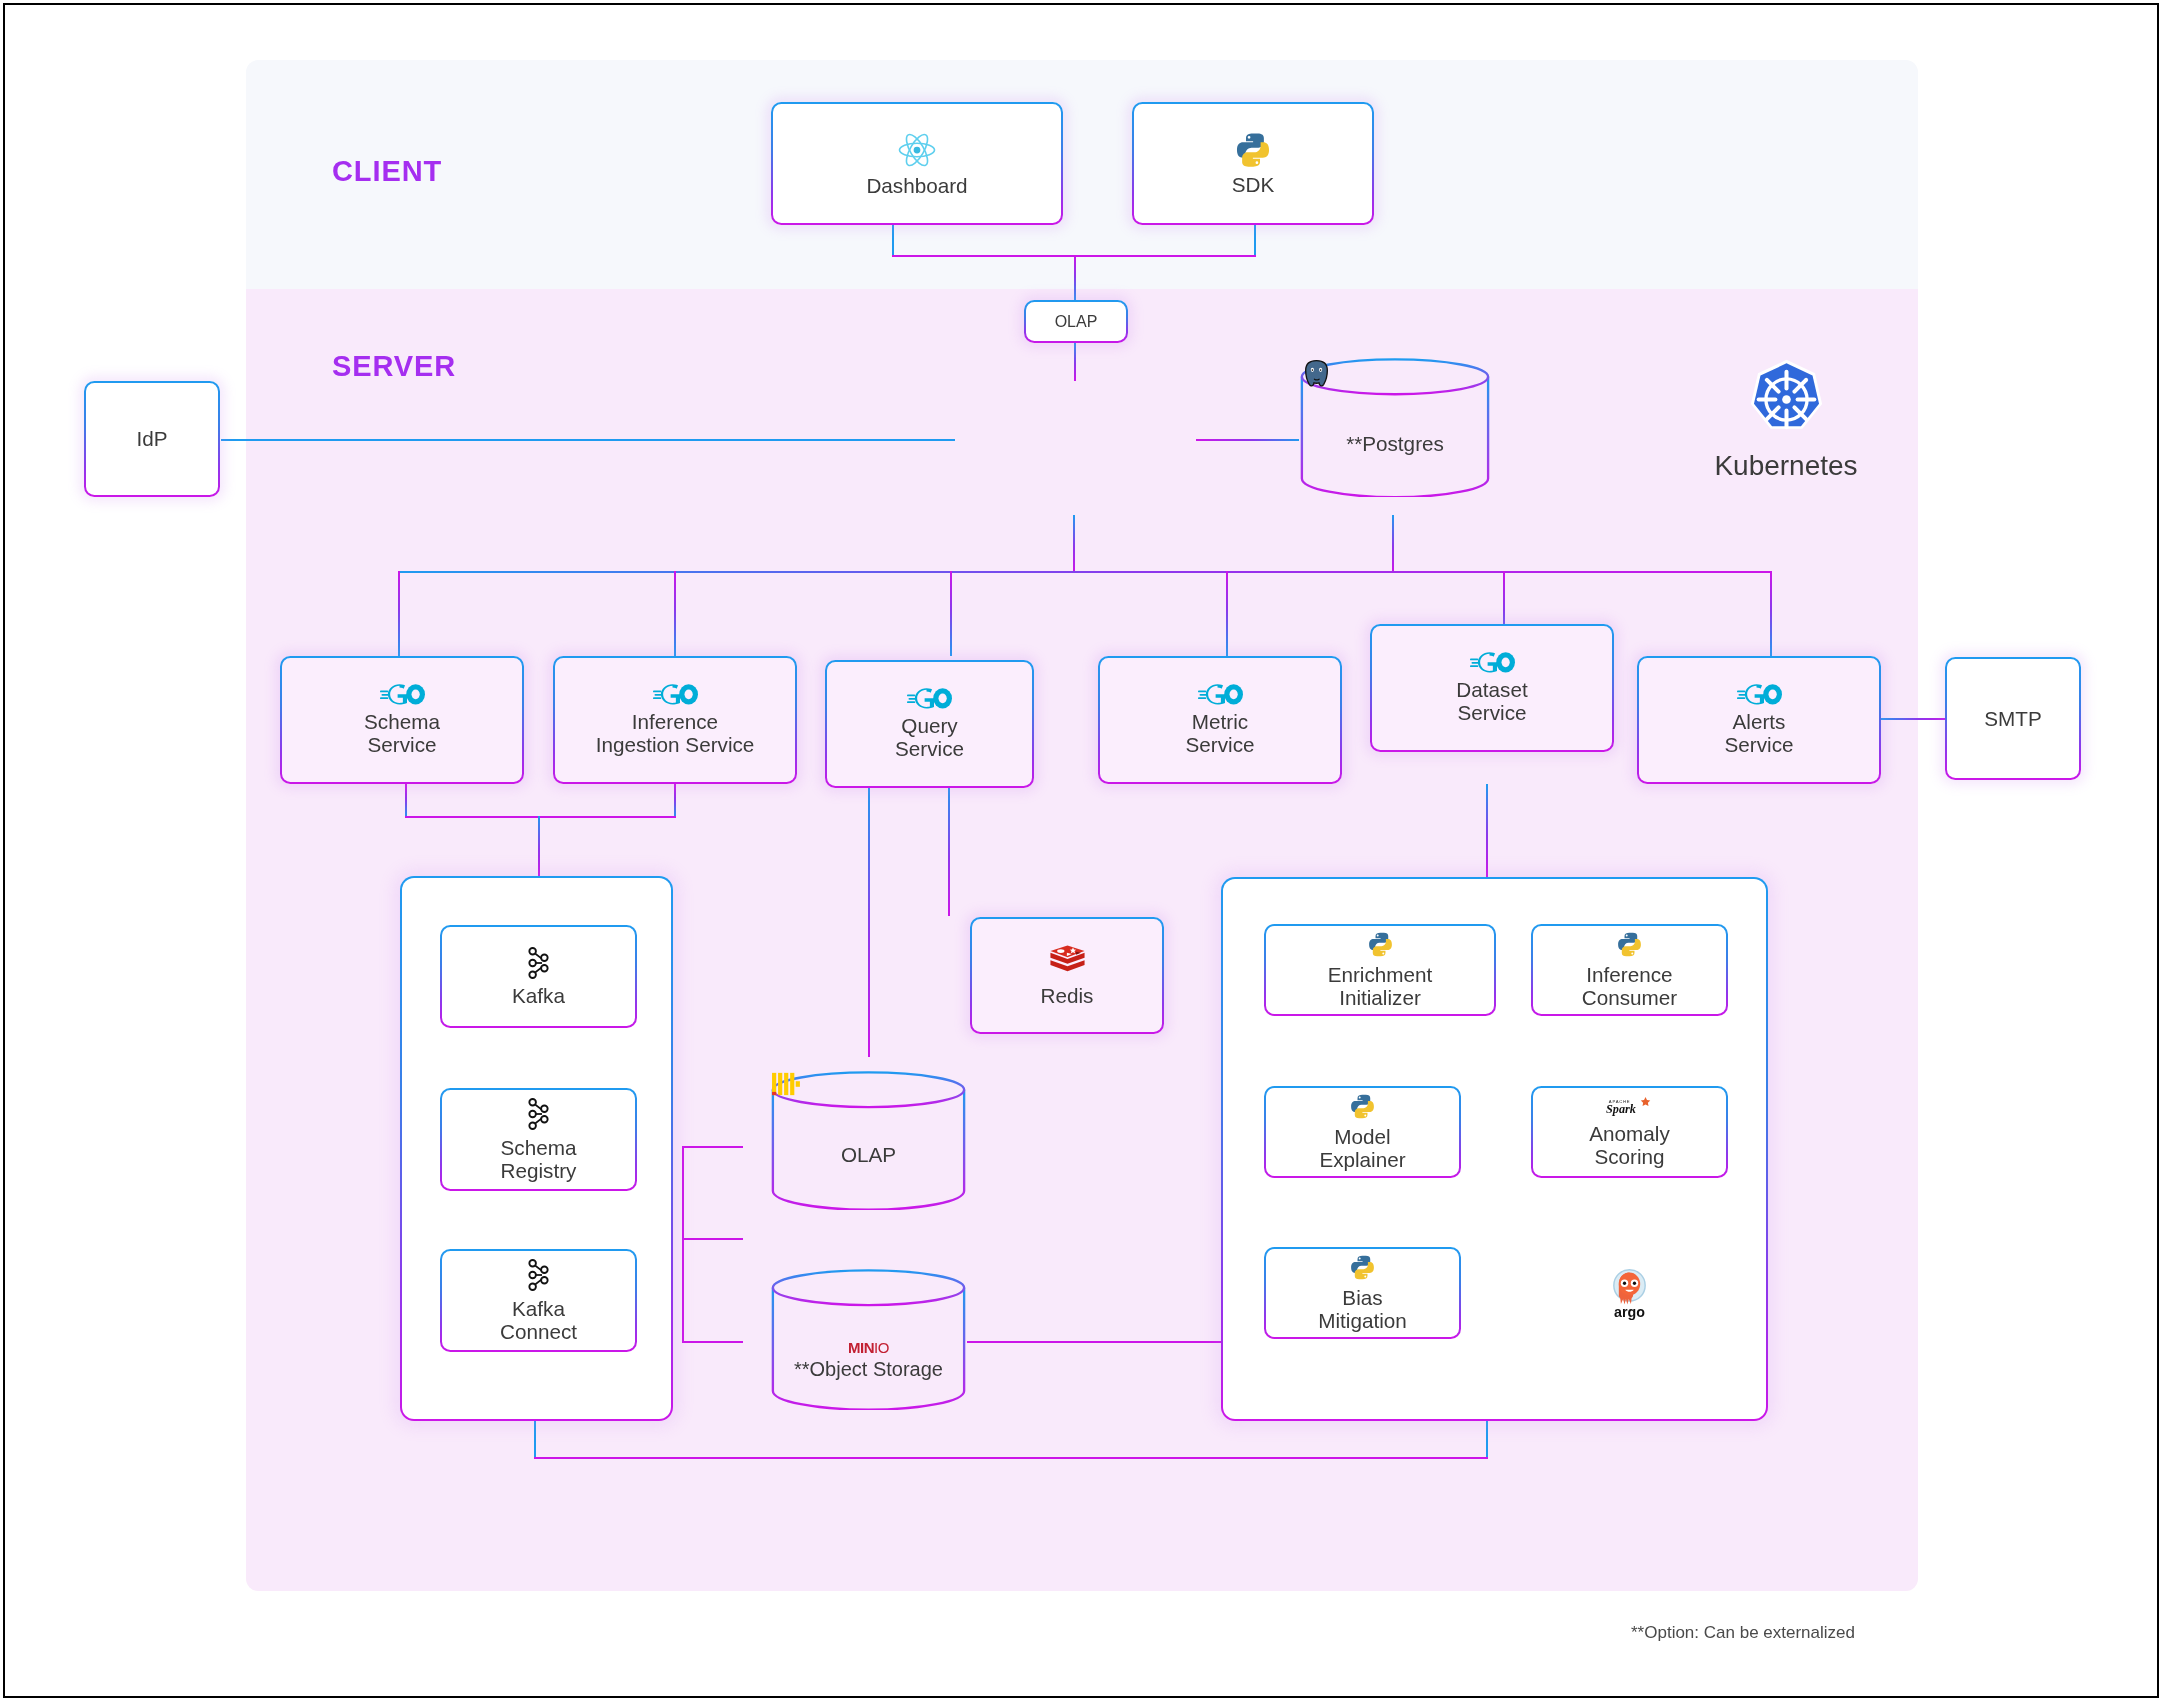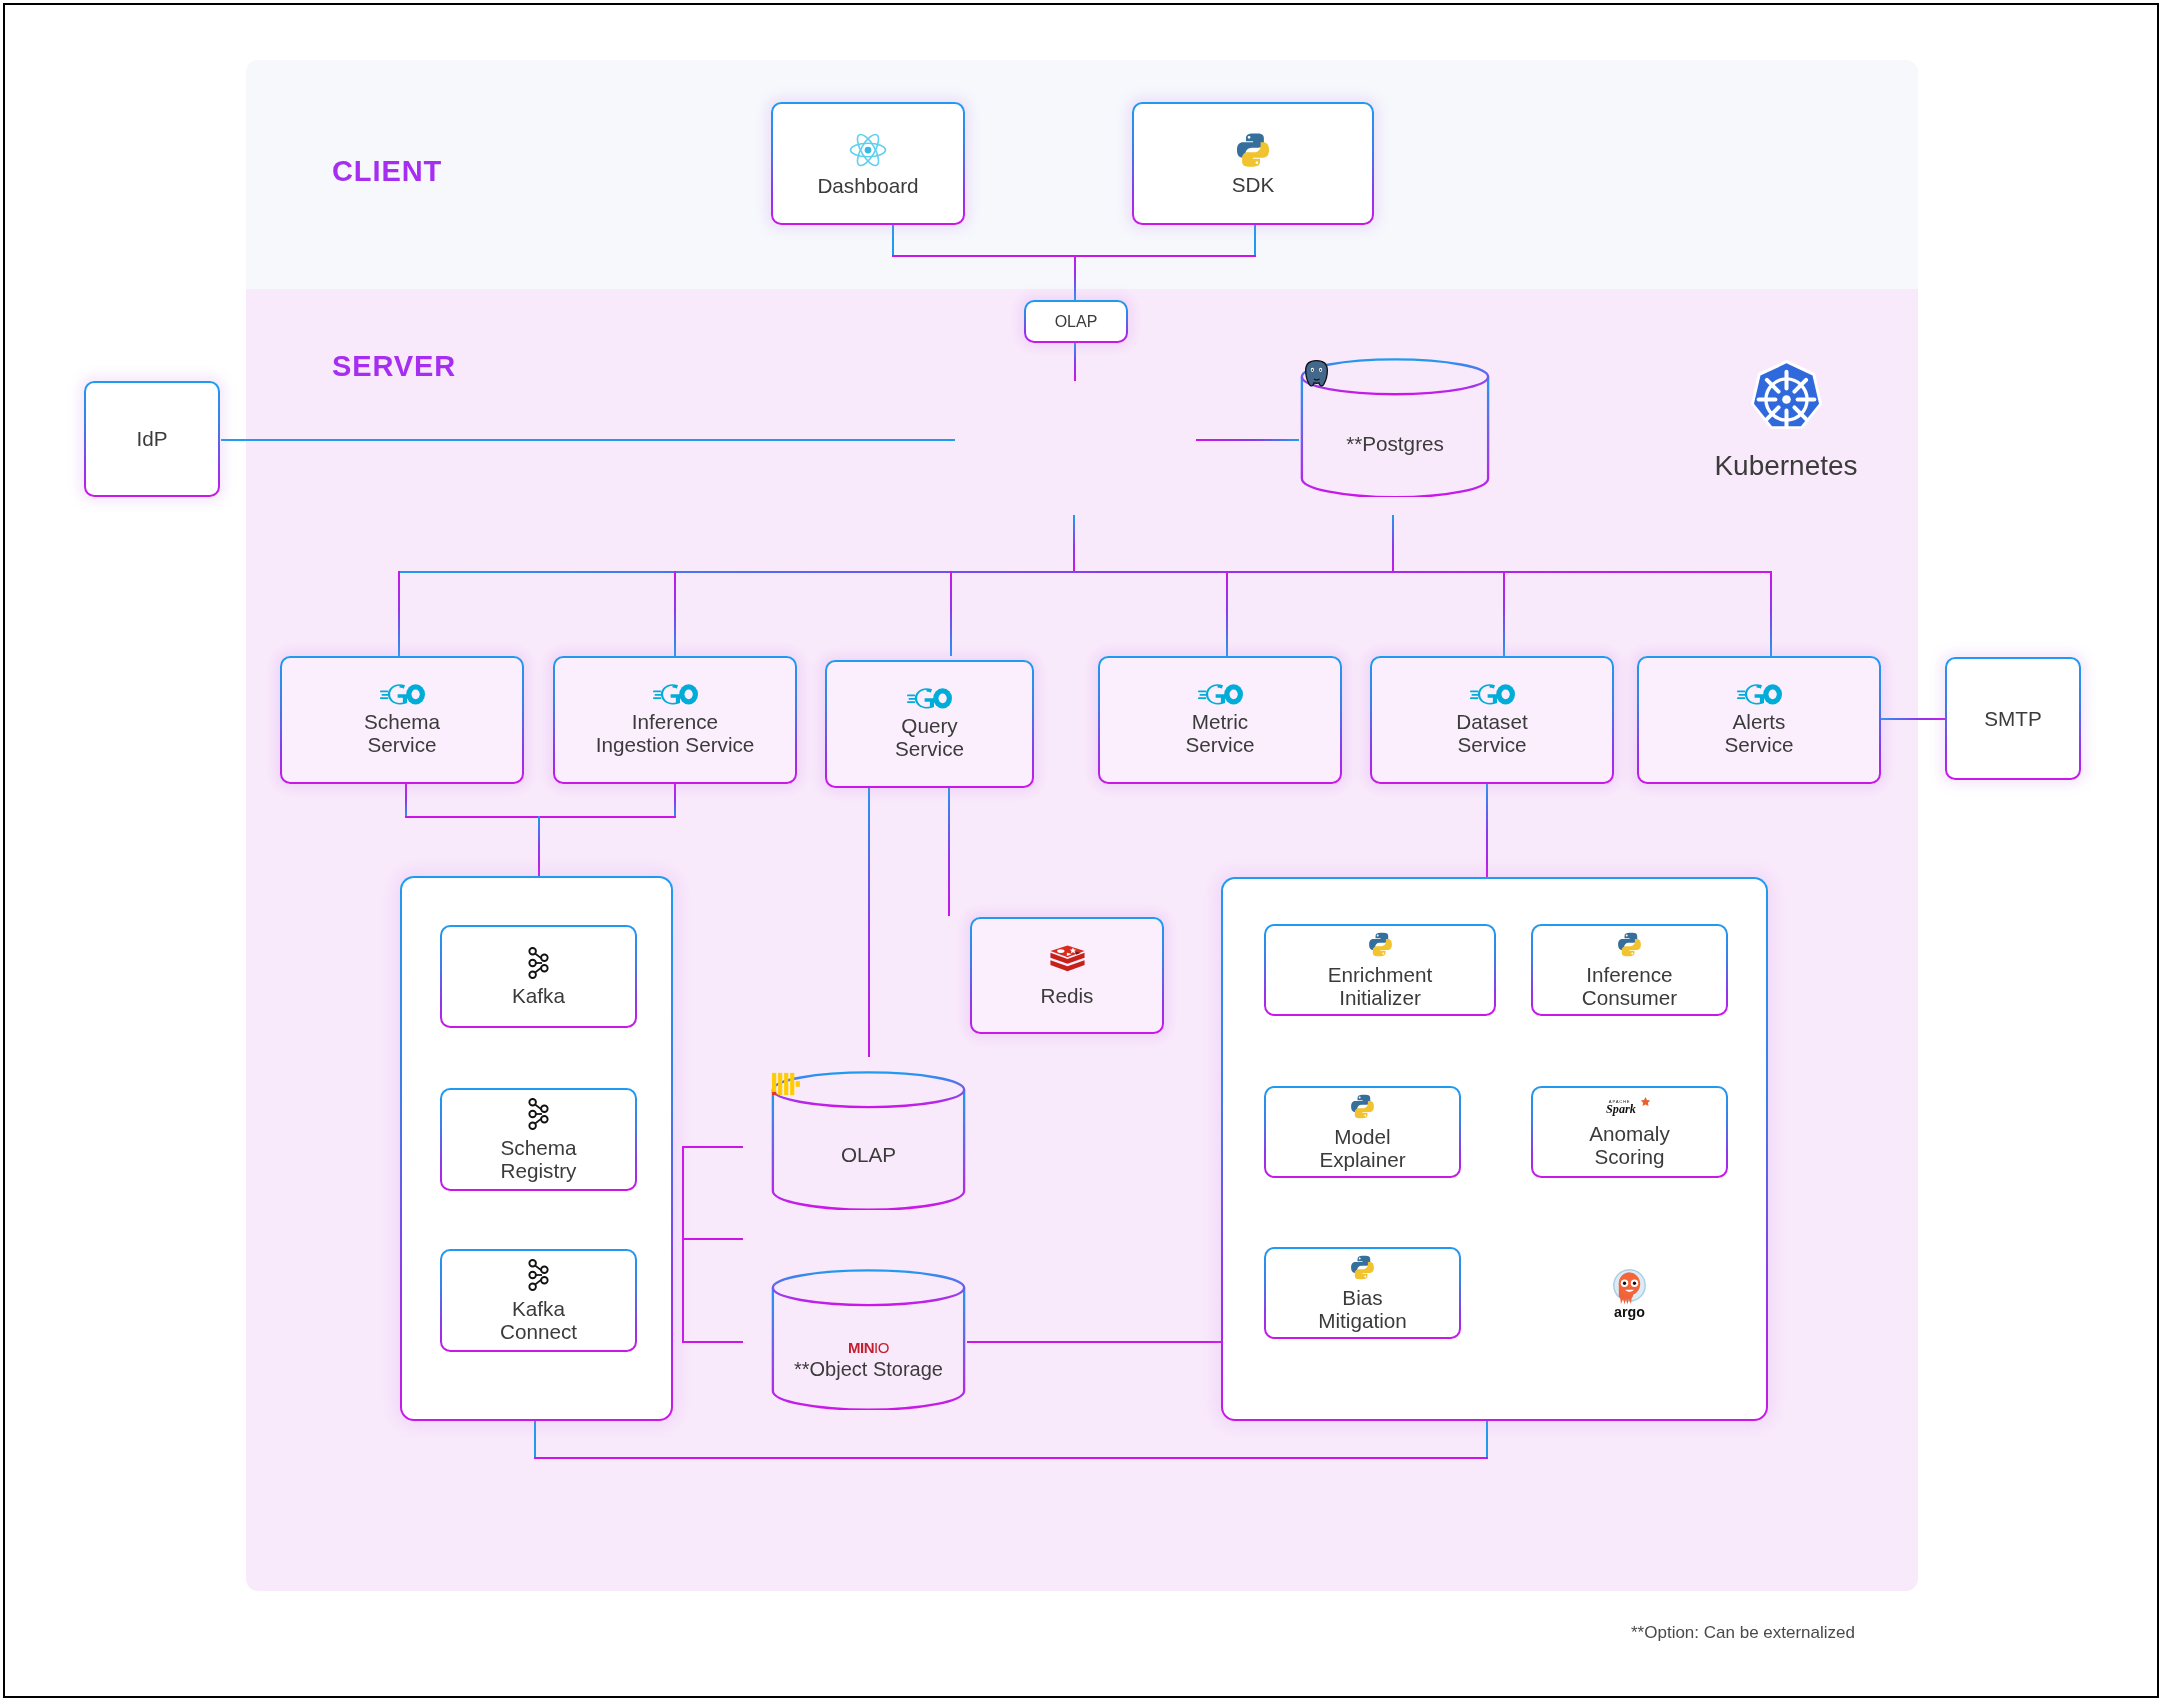--- a/index.html
+++ b/index.html
@@ -122,21 +122,21 @@
   <div class="ln h mg" style="left:682px;top:1238px;width:61px;"></div>
   <div class="ln h mg" style="left:682px;top:1341px;width:61px;"></div>
   <div class="ln v mg" style="left:682px;top:1238px;height:105px;"></div>
 
   <div class="ln h mg" style="left:967px;top:1341px;width:254px;"></div>
 
   <div class="ln v bl" style="left:534px;top:1419px;height:39px;"></div>
   <div class="ln v bl" style="left:1486px;top:1419px;height:39px;"></div>
   <div class="ln h mg" style="left:534px;top:1457px;width:954px;"></div>
 
-  <div class="node" style="left:771px;top:102px;width:194px;height:123px;">
+  <div class="node" style="left:771px;top:102px;width:292px;height:123px;">
     <span class="ic">
       <svg width="40" height="40" viewBox="0 0 64 64">
         <ellipse cx="32" cy="32" rx="28" ry="10.8" fill="none" stroke="#5ecfee" stroke-width="2.6"></ellipse>
         <ellipse cx="32" cy="32" rx="28" ry="10.8" fill="none" stroke="#5ecfee" stroke-width="2.6" transform="rotate(60 32 32)"></ellipse>
         <ellipse cx="32" cy="32" rx="28" ry="10.8" fill="none" stroke="#5ecfee" stroke-width="2.6" transform="rotate(120 32 32)"></ellipse>
         <circle cx="32" cy="32" r="5.4" fill="#38b9e0"></circle>
       </svg>
     </span>
     <span class="lbl">Dashboard</span>
   </div>
@@ -271,21 +271,21 @@
         <path d="M52 4c-14 0-25 10-25 23s11 23 25 23c6 0 9-1 9-1V36H47v-9h25v23s-8 4-20 4C35 54 21 42 21 27S35 0 52 0c9 0 15 3 15 3l-4 9s-5-3-11-3z"></path>
         <ellipse cx="95" cy="27" rx="25" ry="27"></ellipse>
             <ellipse cx="95" cy="27" rx="11" ry="13" fill="#fbeefd"></ellipse>
           </g>
         </svg>
     </span>
     <span class="lbl">Metric
 Service</span>
   </div>
 
-  <div class="node on-pink" style="left:1370px;top:656px;width:244px;height:128px;">
+  <div class="node on-pink" style="left:1370px;top:624px;width:244px;height:128px;">
     <span class="ic">
       <svg width="45" height="20.7" viewBox="0 0 120 54">
           <g fill="#00add8">
         <rect x="0" y="17" width="22" height="4.6" rx="2.3"></rect>
             <rect x="4" y="26" width="20" height="4.6" rx="2.3"></rect>
             <rect x="0" y="35" width="22" height="4.6" rx="2.3"></rect>
         <path d="M52 4c-14 0-25 10-25 23s11 23 25 23c6 0 9-1 9-1V36H47v-9h25v23s-8 4-20 4C35 54 21 42 21 27S35 0 52 0c9 0 15 3 15 3l-4 9s-5-3-11-3z"></path>
         <ellipse cx="95" cy="27" rx="25" ry="27"></ellipse>
             <ellipse cx="95" cy="27" rx="11" ry="13" fill="#fbeefd"></ellipse>
           </g>

